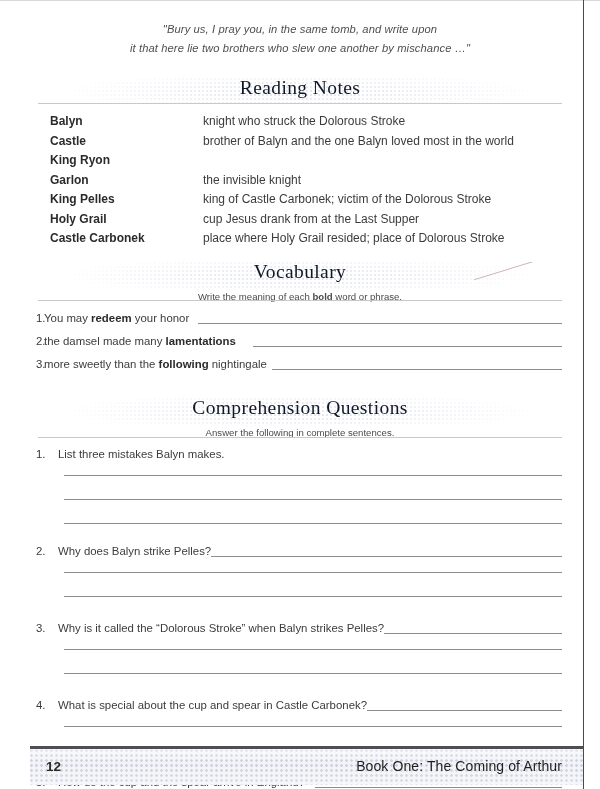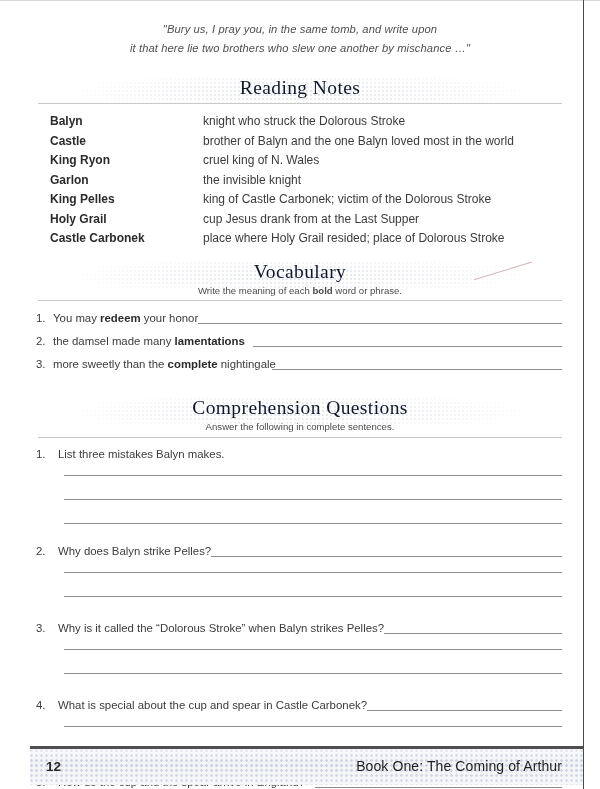--- a/index.html
+++ b/index.html
@@ -86,21 +86,21 @@
     color: #0f172a;
     letter-spacing: 0.4px;
     white-space: nowrap;
   }
   .section-head .subtitle {
     position: relative;
     font-family: "Liberation Sans", sans-serif;
     font-size: 9.6px;
     line-height: 13px;
     color: #4a4a4a;
-    margin-top: 0;
+    margin-top: 6px;
   }
   .section-head .subtitle b { font-weight: bold; }
 
   .hrule {
     position: absolute;
     left: 38px;
     width: 524px;
     height: 1px;
     background: #c9c9c9;
   }
@@ -152,21 +152,21 @@
   .vocab-num {
     position: absolute;
     left: 0;
     top: 0;
     width: 16px;
     text-align: left;
     color: #3b3b3b;
   }
   .vocab-text {
     position: absolute;
-    left: 17px;
+    left: 8px;
     top: 0;
   }
   .vocab-text b { font-weight: bold; color: #2b2b2b; }
   .vocab-rule {
     position: absolute;
     top: 15px;
     right: 0;
     height: 1px;
     background: #8d8d8d;
   }
@@ -305,21 +305,20 @@
       <div class="note-row">
         <span class="note-term">Balyn</span>
         <span class="note-def">knight who struck the Dolorous Stroke</span>
       </div>
       <div class="note-row">
         <span class="note-term">Castle</span>
         <span class="note-def">brother of Balyn and the one Balyn loved most in the world</span>
       </div>
       <div class="note-row">
         <span class="note-term">King Ryon</span>
-        <span class="note-def">cruel king of N. Wales</span>
       </div>
       <div class="note-row">
         <span class="note-term">Garlon</span>
         <span class="note-def">the invisible knight</span>
       </div>
       <div class="note-row">
         <span class="note-term">King Pelles</span>
         <span class="note-def">king of  Castle Carbonek; victim of the Dolorous Stroke</span>
       </div>
       <div class="note-row">
@@ -351,21 +350,21 @@
         <span class="vocab-text"><span>You may </span><b>redeem</b><span> your honor</span></span>
         <span class="vocab-rule" style="left: 162.234px;"></span>
       </div>
       <div class="vocab-item">
         <span class="vocab-num">2.</span>
         <span class="vocab-text"><span>the damsel made many </span><b>lamentations</b><span></span></span>
         <span class="vocab-rule" style="left: 216.828px;"></span>
       </div>
       <div class="vocab-item">
         <span class="vocab-num">3.</span>
-        <span class="vocab-text"><span>more sweetly than the </span><b>complete</b><span> nightingale</span></span>
+        <span class="vocab-text"><span>more sweetly than the </span><b>following</b><span> nightingale</span></span>
         <span class="vocab-rule" style="left: 236.109px;"></span>
       </div>
     </div>
 
   <div class="section-head" style="top:396px;">
     <div class="band"></div>
     <div class="title">Comprehension Questions</div>
     <div class="subtitle">Answer the following in complete sentences.</div>
   </div>
   <div class="hrule" style="top:437px;"></div>

